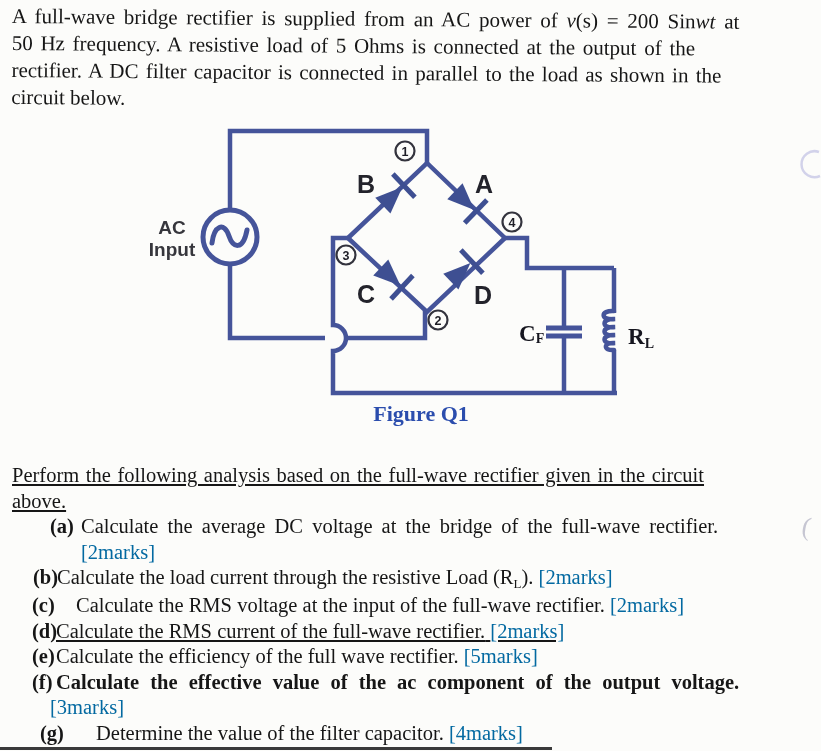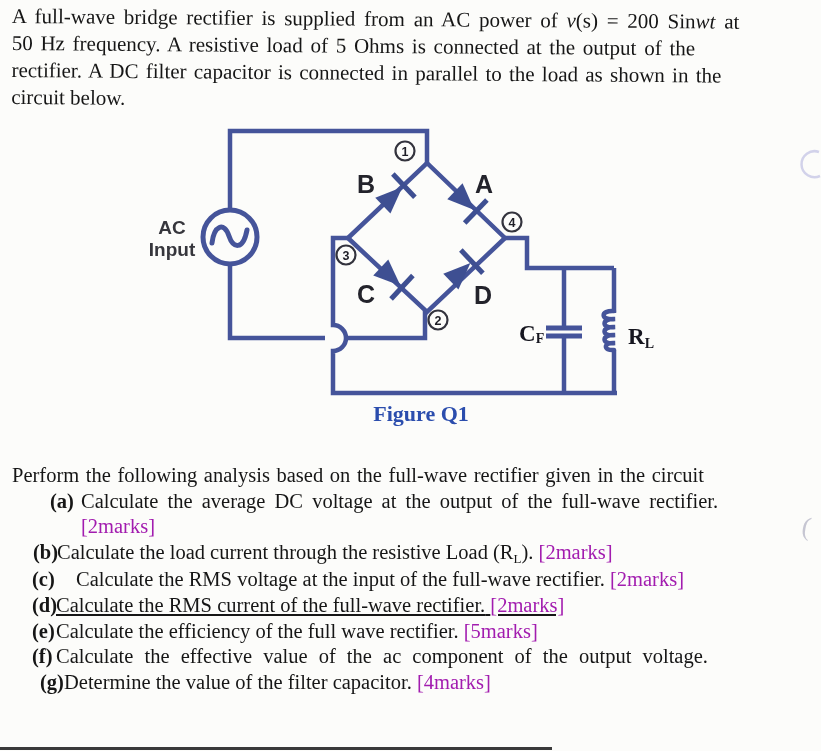--- a/index.html
+++ b/index.html
@@ -18,38 +18,38 @@
   .intro .l2{word-spacing:2.5px;}
   .intro .l3{word-spacing:2px;}
   .it{font-style:italic;}
   
   svg.fig{position:absolute;left:0;top:0;width:821px;height:751px;}
   
   .analysis{
     position:absolute;left:12px;top:463px;width:800px;
     font-size:20.5px;line-height:25.6px;
   }
-  .analysis .nw{white-space:nowrap;}
+  .analysis .nw{white-space:nowrap;text-decoration:underline;}
   .prompt .pl1{word-spacing:1.5px;}
   .task{position:relative;}
   .task .lbl{position:absolute;top:0;font-weight:bold;}
   .task .txt{white-space:nowrap;}
-  .marks{color:#a21caf;}
+  .marks{color:#0369a1;}
   .subL{font-size:13px;position:relative;top:4px;}
   
   .t-a .lbl{left:38px;} .t-a .txt{margin-left:69px;}
   .t-b .lbl{left:21px;} .t-b .txt{margin-left:45px;}
   .t-c .lbl{left:20px;} .t-c .txt{margin-left:64px;}
   .t-d .lbl{left:20px;} .t-d .txt{margin-left:44px;text-decoration:underline;}
   .t-e .lbl{left:20px;} .t-e .txt{margin-left:44px;font-family:Liberation Serif, serif;}
   .t-f .lbl{left:20px;} .t-f .txt{margin-left:44px;}
   .t-f .cont{margin-left:38px;}
-  .t-g .lbl{left:28px;} .t-g .txt{margin-left:52px;}
+  .t-g .lbl{left:28px;} .t-g .txt{margin-left:84px;}
   .ws-a{word-spacing:4px;}
-  .ws-f{word-spacing:6px;}
+  .ws-f{word-spacing:6px;font-weight:bold;}
   
   .stray-paren{
     position:absolute;left:802px;top:512px;
     font-size:26px;color:#c6c6d2;transform:rotate(10deg);
   }
   .page-edge{
     position:absolute;left:0;top:747px;width:552px;height:3px;background:#3a3a3a;
   }
 </style>
 </head>
@@ -142,25 +142,26 @@
   <text x="628" y="344" font-family="Liberation Serif, serif" font-weight="bold" fill="#16161f"><tspan font-size="23">R</tspan><tspan font-size="14" dy="4">L</tspan></text>
 
   <text x="421" y="421" text-anchor="middle" font-family="Liberation Serif, serif" font-size="22" font-weight="bold" fill="#2b4dad">Figure Q1</text>
 
   <path d="M819,152 A13,13 0 1 0 820,176" stroke="#d2d2ea" stroke-width="2.5" fill="none"></path>
 </svg>
 
 <div class="analysis">
   <div class="prompt">
     <div class="nw pl1">Perform the following analysis based on the full-wave rectifier given in the circuit</div>
+    <div class="nw">above.</div>
   </div>
 
   <div class="task t-a">
     <span class="lbl">(a)</span>
-    <div class="txt ws-a">Calculate the average DC voltage at the output of the full-wave rectifier.</div>
+    <div class="txt ws-a">Calculate the average DC voltage at the bridge of the full-wave rectifier.</div>
     <div class="txt"><span class="marks">[2marks]</span></div>
   </div>
 
   <div class="task t-b">
     <span class="lbl">(b)</span>
     <div class="txt"><span>Calculate the load current through the resistive Load (R</span><span class="subL">L</span><span>).</span> <span class="marks">[2marks]</span></div>
   </div>
 
   <div class="task t-c">
     <span class="lbl">(c)</span>
@@ -173,20 +174,21 @@
   </div>
 
   <div class="task t-e">
     <span class="lbl">(e)</span>
     <div class="txt"><span>Calculate the efficiency of the full wave rectifier.</span> <span class="marks">[5marks]</span></div>
   </div>
 
   <div class="task t-f">
     <span class="lbl">(f)</span>
     <div class="txt ws-f">Calculate the effective value of the ac component of the output voltage.</div>
+    <div class="txt cont"><span class="marks">[3marks]</span></div>
   </div>
 
   <div class="task t-g">
     <span class="lbl">(g)</span>
     <div class="txt"><span>Determine the value of the filter capacitor.</span> <span class="marks">[4marks]</span></div>
   </div>
 </div>
 
 <div class="stray-paren">(</div>
 <div class="page-edge"></div>

